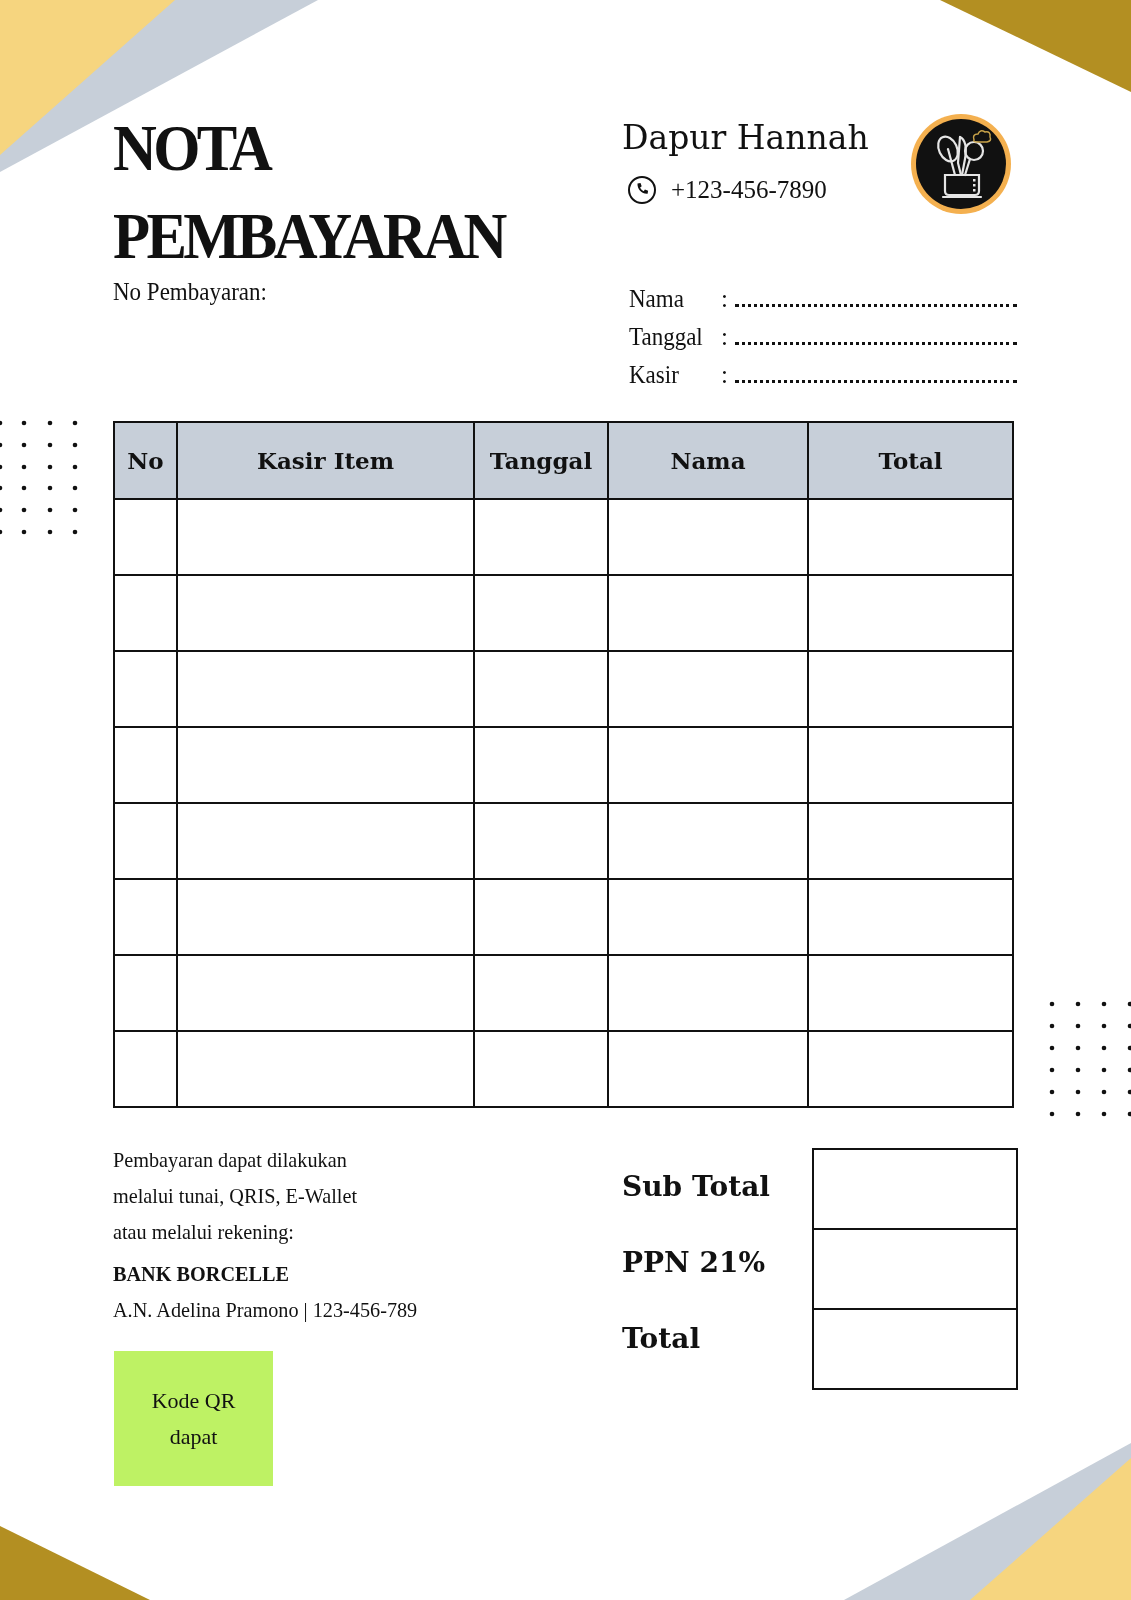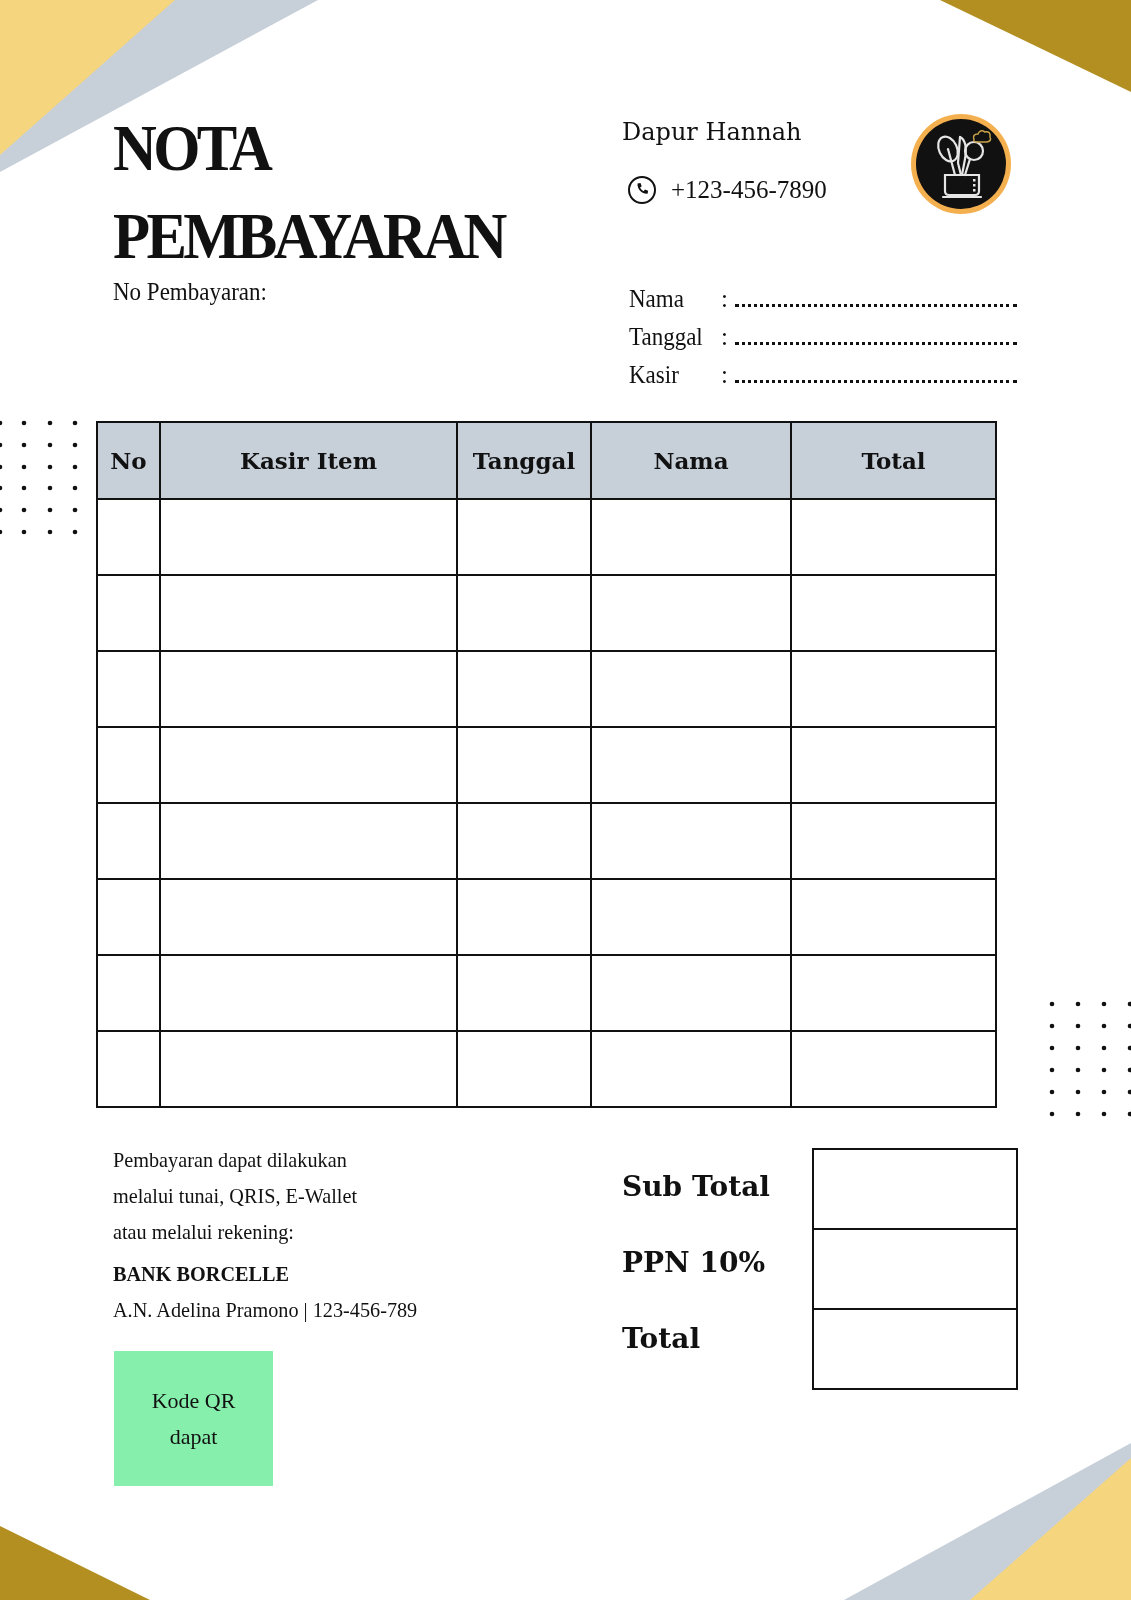--- a/index.html
+++ b/index.html
@@ -1,35 +1,35 @@
 <!DOCTYPE html>
 <html><head>
 <meta charset="utf-8">
 <style>
   html, body { margin:0; padding:0; }
   body { width:1131px; height:1600px; position:relative; background:#ffffff; overflow:hidden; font-family:"DejaVu Serif", serif; color:#111; }
   .deco { position:absolute; left:0; top:0; width:1131px; height:1600px; pointer-events:none; }
   .title { position:absolute; left:113px; top:104px; font-family:"Liberation Serif", serif; font-weight:bold; font-size:66px; line-height:88px; letter-spacing:-4px; transform:scaleX(0.92); transform-origin:left top; color:#111; }
   .payno { position:absolute; left:113px; top:278px; font-family:"Liberation Serif", serif; font-size:25px; transform:scaleX(0.92); transform-origin:left top; }
-  .brand { position:absolute; left:622px; top:118px; font-size:24px; color:#111; }
+  .brand { position:absolute; left:622px; top:118px; font-size:33px; color:#111; }
   .phone { position:absolute; left:627px; top:175px; display:flex; align-items:center; font-family:"Liberation Serif", serif; font-size:25px; }
   .phone .ph-icon { width:30px; height:30px; margin-right:14px; }
   .logo { position:absolute; left:910px; top:113px; width:102px; height:102px; }
   .fields { position:absolute; left:629px; top:280px; }
   .field { display:flex; align-items:center; height:38px; font-family:"Liberation Serif", serif; font-size:25px; }
   .field .lbl { width:92px; transform:scaleX(0.92); transform-origin:left center; }
   .field .colon { width:14px; }
   .field .dots { width:282px; border-bottom:3px dotted #111; height:10px; margin-top:2px; }
-  table.items { position:absolute; left:96px; top:421px; border-collapse:collapse; }
+  table.items { position:absolute; left:113px; top:421px; border-collapse:collapse; }
   table.items th, table.items td { border:2.5px solid #111; padding:0; }
   table.items th { background:#c7cfd9; height:75px; font-size:23px; font-weight:bold; text-align:center; }
   table.items td { height:74px; }
   .note { position:absolute; left:113px; top:1142px; font-family:"Liberation Serif", serif; font-size:22px; line-height:36px; transform:scaleX(0.92); transform-origin:left top; }
   .note .bank { font-weight:bold; margin-top:6px; }
-  .qr { position:absolute; left:114px; top:1351px; width:159px; height:135px; background:#86efac; display:flex; flex-direction:column; align-items:center; justify-content:center; font-family:"Liberation Serif", serif; font-size:22px; line-height:36px; text-align:center; }
+  .qr { position:absolute; left:114px; top:1351px; width:159px; height:135px; background:#bef264; display:flex; flex-direction:column; align-items:center; justify-content:center; font-family:"Liberation Serif", serif; font-size:22px; line-height:36px; text-align:center; }
   .totals-labels { position:absolute; left:622px; top:1170px; }
   .totals-labels div { height:76px; font-size:28px; font-weight:bold; }
   table.totals { position:absolute; left:812px; top:1148px; border-collapse:collapse; }
   table.totals td { border:2.5px solid #111; width:200px; height:76px; }
 </style>
 </head>
 <body>
 
 <svg class="deco" viewBox="0 0 1131 1600" xmlns="http://www.w3.org/2000/svg">
   <polygon points="0,0 318,0 0,172" fill="#c7cfd9"></polygon>
@@ -223,21 +223,21 @@
   <div>A.N. Adelina Pramono | 123-456-789</div>
 </div>
 
 <div class="qr">
   <div>Kode QR</div>
   <div>dapat</div>
 </div>
 
 <div class="totals-labels">
   <div>Sub Total</div>
-  <div>PPN 10%</div>
+  <div>PPN 21%</div>
   <div>Total</div>
 </div>
 <table class="totals">
   <tbody>
       <tr>
         <td></td>
       </tr>
   <tr>
         <td></td>
       </tr>

